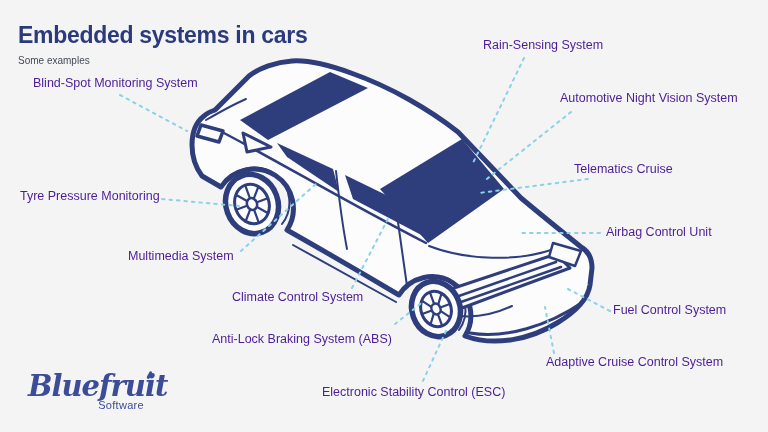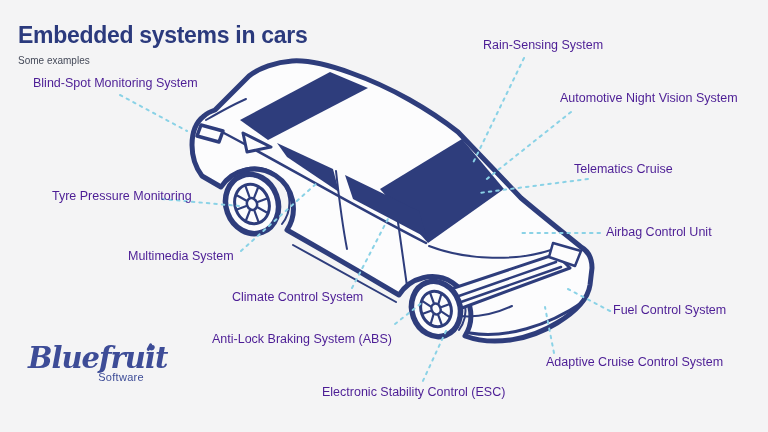--- a/index.html
+++ b/index.html
@@ -23,25 +23,25 @@
   .lbl-rain{left:483px;top:39px;}
   .lbl-night{left:560px;top:92px;}
   .lbl-tele{left:574px;top:163px;}
   .lbl-airbag{left:606px;top:226px;}
   .lbl-fuel{left:613px;top:304px;}
   .lbl-adaptive{left:546px;top:356px;}
   .lbl-esc{left:322px;top:386px;}
   .lbl-abs{left:212px;top:333px;}
   .lbl-climate{left:232px;top:291px;}
   .lbl-multi{left:128px;top:250px;}
-  .lbl-tyre{left:20px;top:190px;margin-left:32px;}
+  .lbl-tyre{left:20px;top:190px;}
   .logo{position:absolute;left:28px;top:344px;width:118px;color:#3d4c97;}
   .logo-script{
     font-family:"DejaVu Serif",serif;font-style:italic;font-weight:bold;
-    font-size:29px;letter-spacing:-1px;line-height:1;position:relative;
+    font-size:29px;letter-spacing:-1px;line-height:1;position:relative;margin-top:28px;
   }
   .logo-mark{
     position:absolute;right:-4px;top:-1px;width:2.5px;height:8px;
     background:#3d4c97;transform:rotate(28deg);border-radius:2px;
   }
   .logo-sub{
     font-size:11px;text-align:right;margin-top:-2px;margin-right:2px;
     letter-spacing:0.3px;
   }
 </style>

